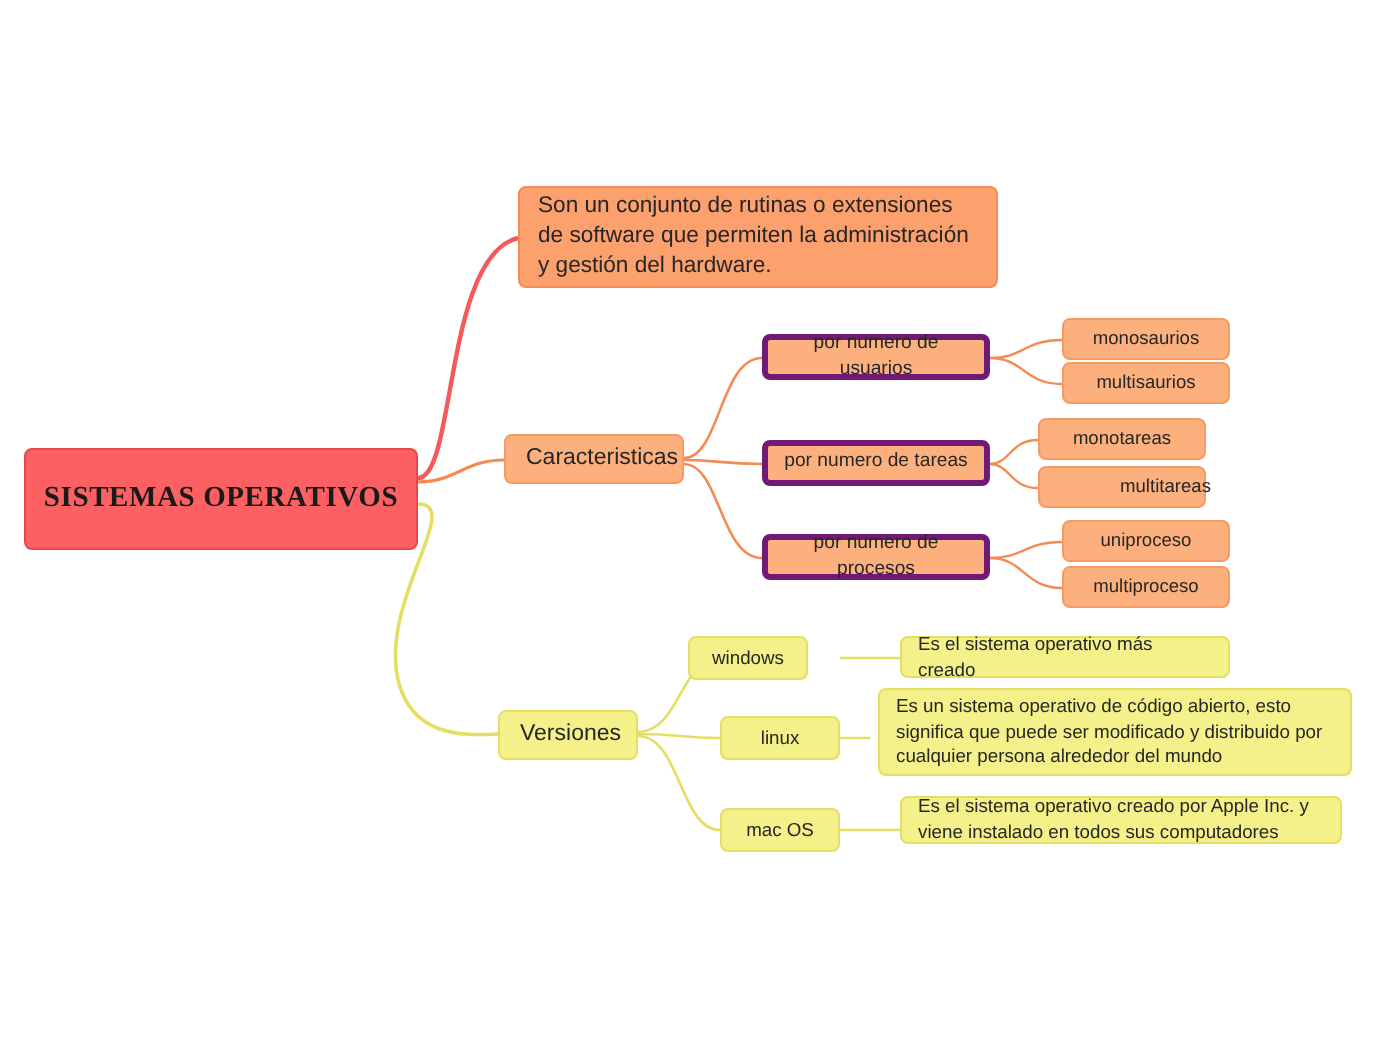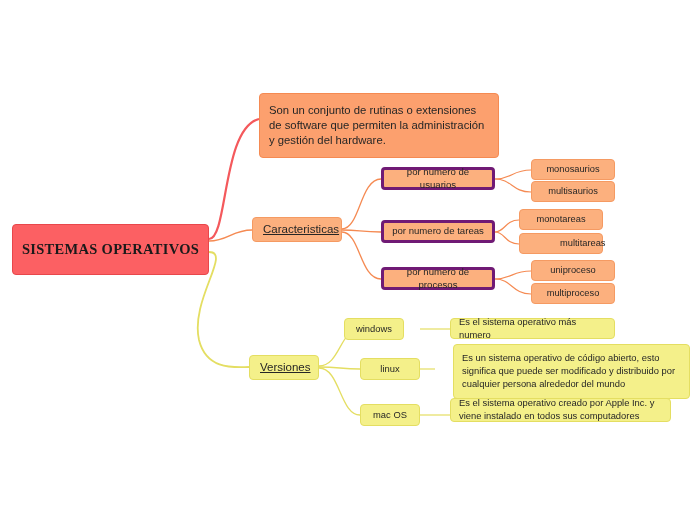--- a/index.html
+++ b/index.html
@@ -58,21 +58,21 @@
     letter-spacing: 0.3px;
     color: #1a1a1a;
     text-align: center;
   }
 
   
   .desc {
     left: 259px;
     top: 93px;
     width: 240px;
-    height: 65px;
+    height: 51px;
     background: #fca06e;
     border: 1px solid #f58a52;
     padding: 6px 9px;
   }
   .desc .node-text {
     font-size: 11.3px;
     color: #262626;
   }
 
   
@@ -80,21 +80,20 @@
     background: #fcb07e;
     border: 1px solid #f59a62;
     height: 25px;
     padding: 0 10px;
     justify-content: center;
   }
   .l1 .node-text {
     font-size: 11.5px;
     color: #262626;
     text-align: center;
-    text-decoration: underline;
   }
   .caracteristicas { left: 252px; top: 217px; width: 90px; }
   .versiones {
     left: 249px; top: 355px; width: 70px;
     background: #f4f08a;
     border: 1px solid #e4de62;
   }
 
   
   .l2o {
@@ -155,21 +154,21 @@
   .l3y {
     background: #f4f08a;
     border: 1px solid #e4de62;
     padding: 4px 8px;
   }
   .l3y .node-text {
     font-size: 9.4px;
     color: #262626;
   }
   .desc-windows { left: 450px; top: 318px; width: 165px; height: 21px; align-items: center; }
-  .desc-linux   { left: 453px; top: 344px; width: 237px; height: 55px; justify-content: center; }
+  .desc-linux   { left: 439px; top: 344px; width: 237px; height: 44px; justify-content: center; }
   .desc-macos   { left: 450px; top: 398px; width: 221px; height: 24px; }
 </style>
 </head>
 <body>
 
 <div id="canvas">
 
   <svg class="links" viewBox="0 0 696 520">
 
     <path d="M209 239 C 228 239, 222 128, 259 119" stroke="#f4595c" stroke-width="2.2" fill="none"></path>
@@ -243,21 +242,21 @@
   </div>
 
   <div class="node l1 versiones">
     <span class="node-text">Versiones</span>
   </div>
 
   <div class="node l2y windows">
     <span class="node-text">windows</span>
   </div>
   <div class="node l3y desc-windows">
-    <span class="node-text">Es el sistema operativo más numero</span>
+    <span class="node-text">Es el sistema operativo más creado</span>
   </div>
 
   <div class="node l2y linux">
     <span class="node-text">linux</span>
   </div>
   <div class="node l3y desc-linux">
     <span class="node-text">Es un sistema operativo de código abierto, esto significa que puede ser modificado y distribuido por cualquier persona alrededor del mundo</span>
   </div>
 
   <div class="node l2y macos">

